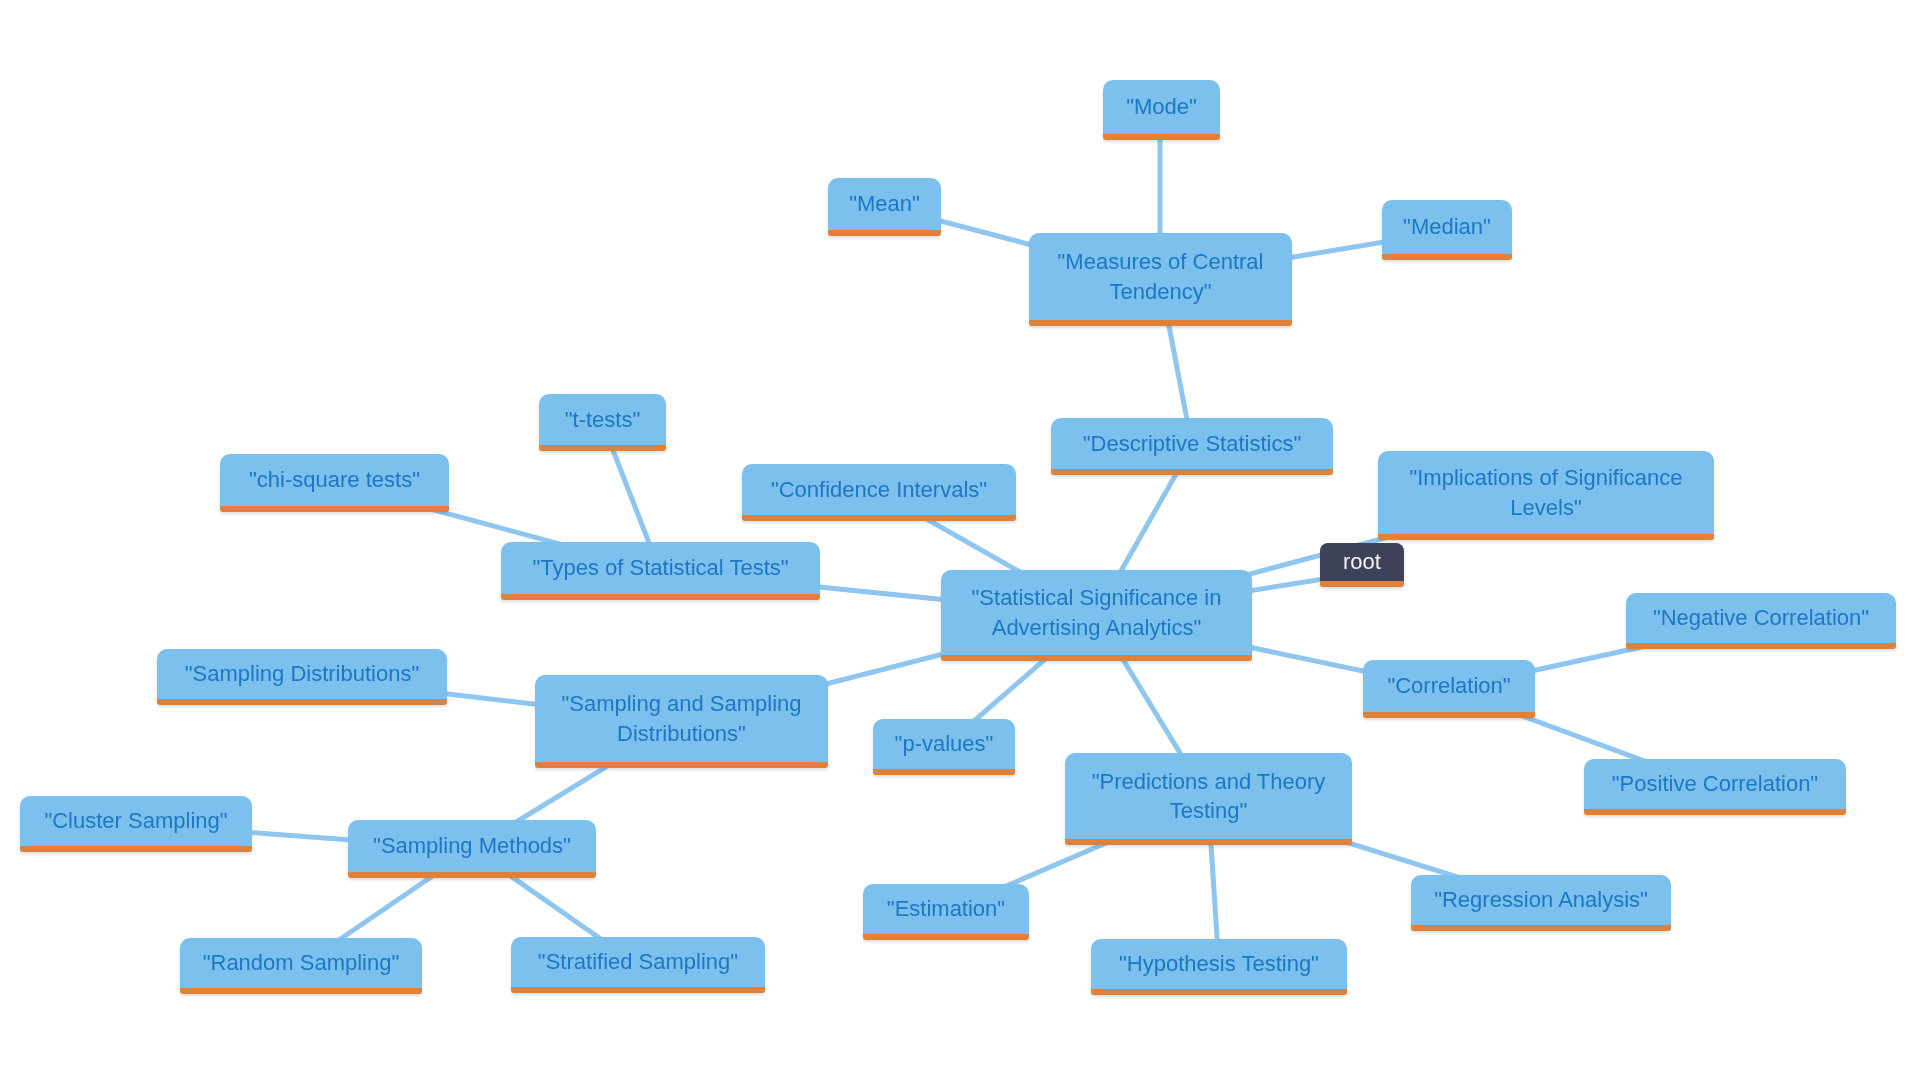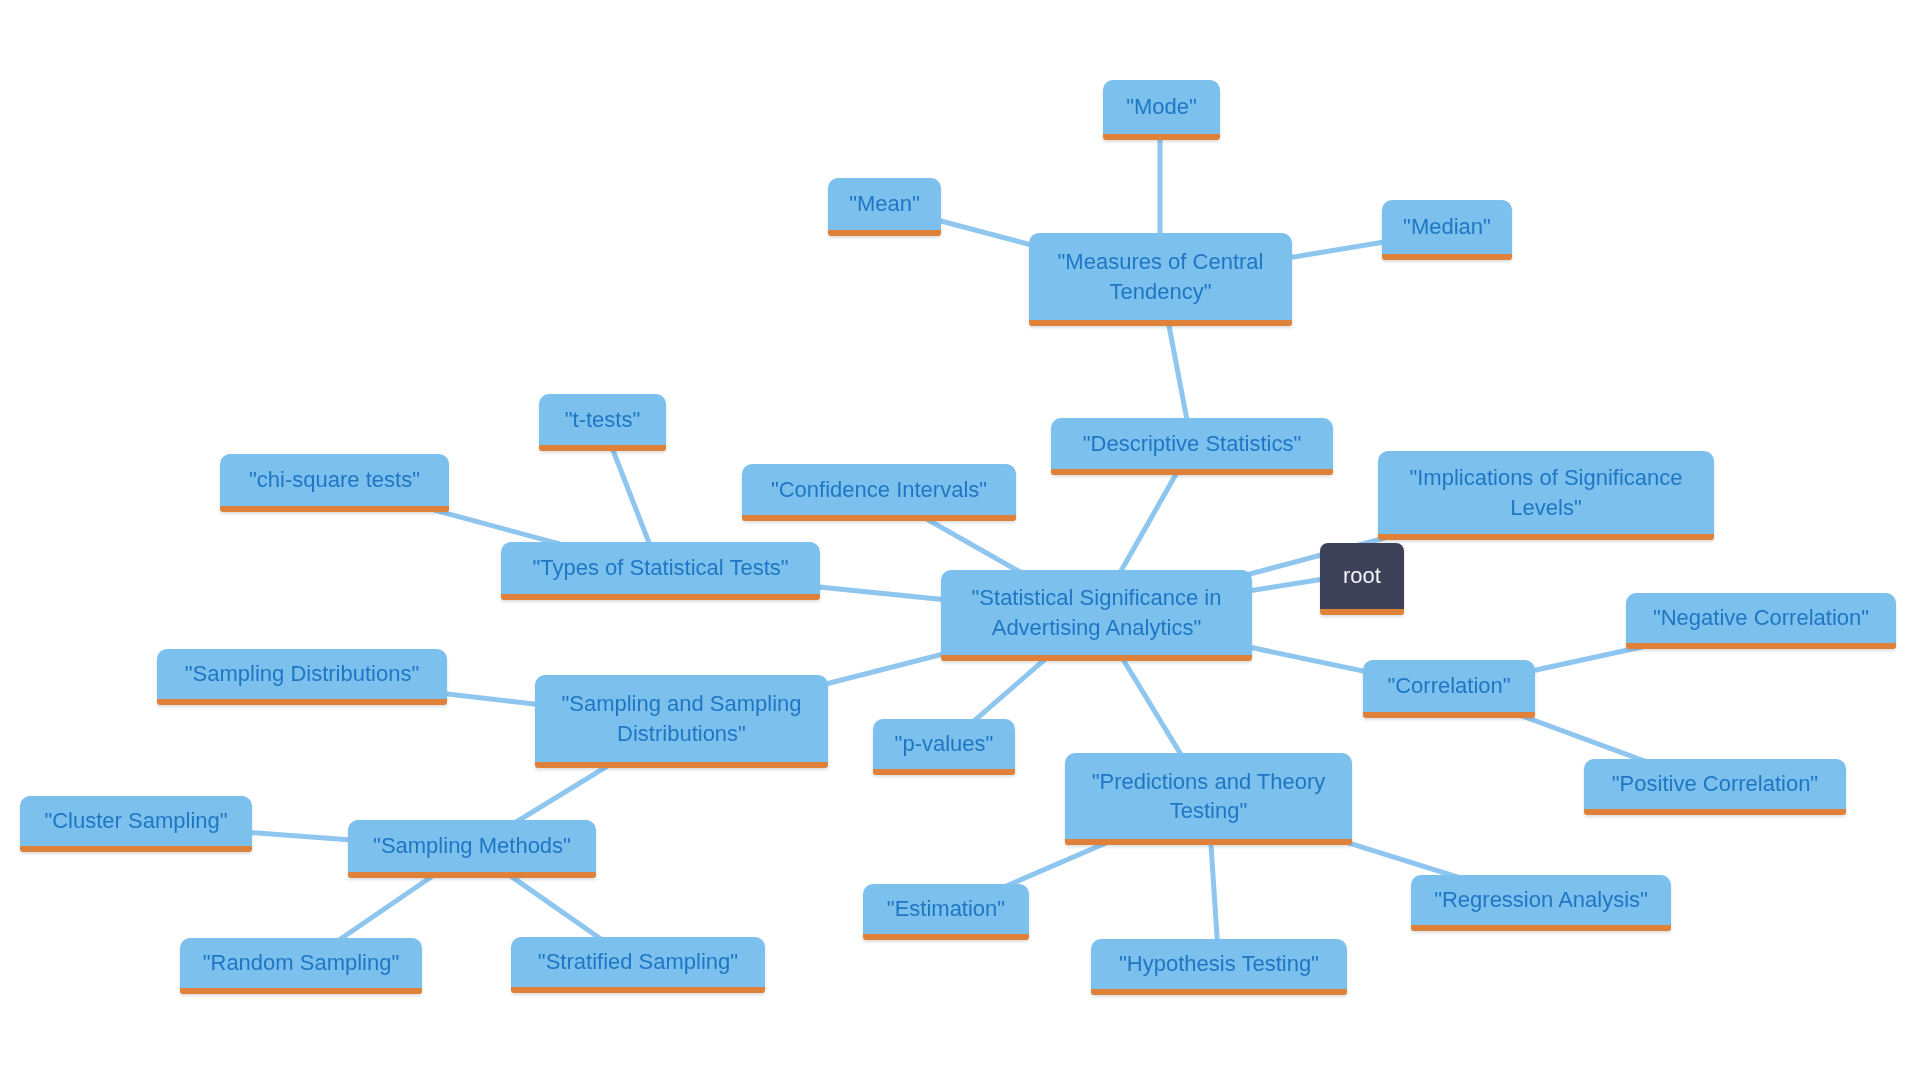--- a/index.html
+++ b/index.html
@@ -89,15 +89,15 @@
   <div class="node" style="left:873px;top:719px;width:142px;height:56px;">"p-values"</div>
   <div class="node" style="left:1065px;top:753px;width:287px;height:92px;">"Predictions and Theory
 Testing"</div>
   <div class="node" style="left:20px;top:796px;width:232px;height:56px;">"Cluster Sampling"</div>
   <div class="node" style="left:348px;top:820px;width:248px;height:58px;">"Sampling Methods"</div>
   <div class="node" style="left:863px;top:884px;width:166px;height:56px;">"Estimation"</div>
   <div class="node" style="left:1091px;top:939px;width:256px;height:56px;">"Hypothesis Testing"</div>
   <div class="node" style="left:1411px;top:875px;width:260px;height:56px;">"Regression Analysis"</div>
   <div class="node" style="left:180px;top:938px;width:242px;height:56px;">"Random Sampling"</div>
   <div class="node" style="left:511px;top:937px;width:254px;height:56px;">"Stratified Sampling"</div>
-  <div class="node root" style="left:1320px;top:543px;width:84px;height:72px;">root</div>
+  <div class="node root" style="left:1320px;top:543px;width:84px;height:44px;">root</div>
 
 </div>
 
 </body></html>

